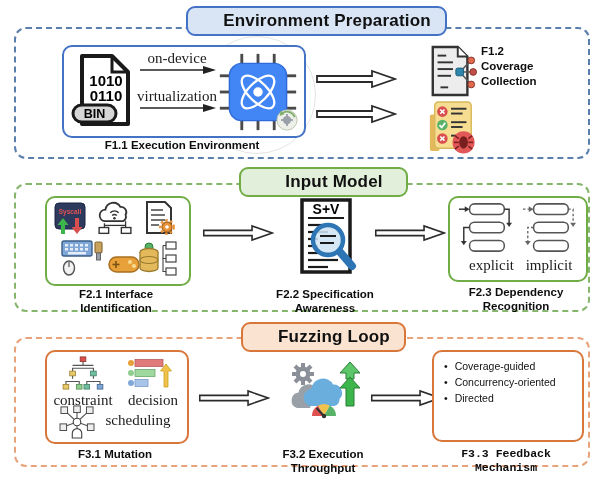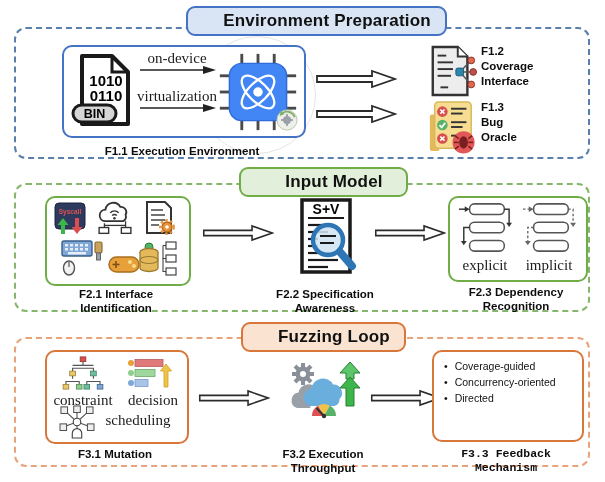--- a/index.html
+++ b/index.html
@@ -91,21 +91,21 @@
     <g stroke="#9aa0a8" stroke-width="2">
         <line x1="12" y1="5.5" x2="12" y2="8"></line>
         <line x1="12" y1="16" x2="12" y2="18.5"></line>
         <line x1="5.5" y1="12" x2="8" y2="12"></line>
         <line x1="16" y1="12" x2="18.5" y2="12"></line>
       </g>
     <path d="M20.5 9 A9 9 0 0 0 7 4.5" fill="none" stroke="#7fae6a" stroke-width="2"></path>
     <polygon points="5,1.5 9.5,5.5 4,7.5" fill="#7fae6a"></polygon>
   </svg>
 
-  <div class="flabel" style="left:62px;top:138px;width:240px;margin-top:6px;">F1.1 Execution Environment</div>
+  <div class="flabel" style="left:62px;top:138px;width:240px;">F1.1 Execution Environment</div>
 
   <svg class="abs" style="left:315px;top:69px;" width="82" height="20" viewBox="0 0 82 20">
     <path d="M2 7 H57 V2 L80 10 L57 18 V13 H2 Z" fill="#fff" stroke="#2b2b2b" stroke-width="1.8"></path>
   </svg>
   <svg class="abs" style="left:315px;top:104px;" width="82" height="20" viewBox="0 0 82 20">
     <path d="M2 7 H57 V2 L80 10 L57 18 V13 H2 Z" fill="#fff" stroke="#2b2b2b" stroke-width="1.8"></path>
   </svg>
 
   <svg class="abs" style="left:427px;top:44px;" width="50" height="54" viewBox="0 0 52 56">
     <path d="M6 3 H32 L42 13 V53 H6 Z" fill="#ededed" stroke="#333" stroke-width="2.5"></path>
@@ -123,21 +123,21 @@
         <line x1="34" y1="29" x2="45" y2="41"></line>
       </g>
     <rect x="30" y="25" width="8" height="8" rx="2" fill="#2e86ab" stroke="#1b5e7d"></rect>
     <circle cx="46" cy="17" r="3.5" fill="#e06a50" stroke="#8a3324"></circle>
     <circle cx="48" cy="29" r="3.5" fill="#c0504d" stroke="#8a3324"></circle>
     <circle cx="46" cy="42" r="3.5" fill="#e06a50" stroke="#8a3324"></circle>
   </svg>
   <div class="ftext" style="left:481px;top:44px;">
     <div>F1.2</div>
     <div>Coverage</div>
-    <div>Interface</div>
+    <div>Collection</div>
   </div>
 
   <svg class="abs" style="left:427px;top:99px;" width="50" height="56" viewBox="0 0 52 58">
     <rect x="3" y="16" width="10" height="38" rx="2" fill="#e3b95c"></rect>
     <rect x="8" y="3" width="38" height="48" rx="4" fill="#f6dd92" stroke="#d8b85a" stroke-width="1.5"></rect>
     <g stroke="#333" stroke-width="2">
       <line x1="25" y1="10" x2="41" y2="10"></line>
         <line x1="25" y1="15" x2="37" y2="15"></line>
       <line x1="25" y1="24" x2="41" y2="24"></line>
         <line x1="25" y1="29" x2="37" y2="29"></line>
@@ -159,25 +159,20 @@
     <ellipse cx="38" cy="45" rx="4.5" ry="6.5" fill="#7a1f1f"></ellipse>
     <g stroke="#7a1f1f" stroke-width="1.6">
       <line x1="33" y1="41" x2="29" y2="38"></line>
         <line x1="33" y1="45" x2="28" y2="45"></line>
         <line x1="33" y1="49" x2="29" y2="52"></line>
       <line x1="43" y1="41" x2="47" y2="38"></line>
         <line x1="43" y1="45" x2="48" y2="45"></line>
         <line x1="43" y1="49" x2="47" y2="52"></line>
     </g>
   </svg>
-  <div class="ftext" style="left:481px;top:100px;">
-    <div>F1.3</div>
-    <div>Bug</div>
-    <div>Oracle</div>
-  </div>
 
   <div class="lane green" style="top:183px;height:125px;"></div>
   <div class="lane-title green" style="left:239px;top:167px;width:144px;">Input Model</div>
 
   <div class="inner green" style="left:45px;top:196px;width:142px;height:86px;"></div>
   <svg class="abs" style="left:53px;top:201px;" width="34" height="36" viewBox="0 0 34 36">
     <rect x="2" y="2" width="30" height="26" rx="4" fill="#2d3a5e" stroke="#1a2340"></rect>
     <text x="17" y="13" font-size="6.5" fill="#e05252" font-weight="bold" text-anchor="middle">Syscall</text>
     <polygon points="10,17 4.5,24 15.5,24" fill="#3cb54a"></polygon>
       <rect x="8" y="24" width="4" height="9" fill="#3cb54a"></rect>
@@ -316,21 +311,21 @@
     </g>
     <g stroke="#666" stroke-width="1.4" fill="none" stroke-dasharray="2.6 2.2">
       <path d="M2 8.5 H9"></path>
         <path d="M49 8.5 h5 v15"></path>
         <path d="M13 27.5 h-6 v15"></path>
     </g>
     <polygon points="13,8.5 8,5.5 8,11.5" fill="#666"></polygon>
     <polygon points="54,27 51,22.5 57,22.5" fill="#666"></polygon>
     <polygon points="7,46 4,41.5 10,41.5" fill="#666"></polygon>
   </svg>
-  <div class="small-lbl" style="left:456px;top:257px;width:58px;">explicit</div>
+  <div class="small-lbl" style="left:456px;top:257px;width:58px;text-align:right;">explicit</div>
   <div class="small-lbl" style="left:520px;top:257px;width:58px;">implicit</div>
   <div class="flabel" style="left:440px;top:285px;width:152px;">
     <div>F2.3 Dependency</div>
     <div>Recognition</div>
   </div>
 
   <div class="lane orange" style="top:337px;height:126px;"></div>
   <div class="lane-title orange" style="left:241px;top:322px;width:140px;">Fuzzing Loop</div>
 
   <div class="inner orange" style="left:45px;top:350px;width:140px;height:90px;"></div>

